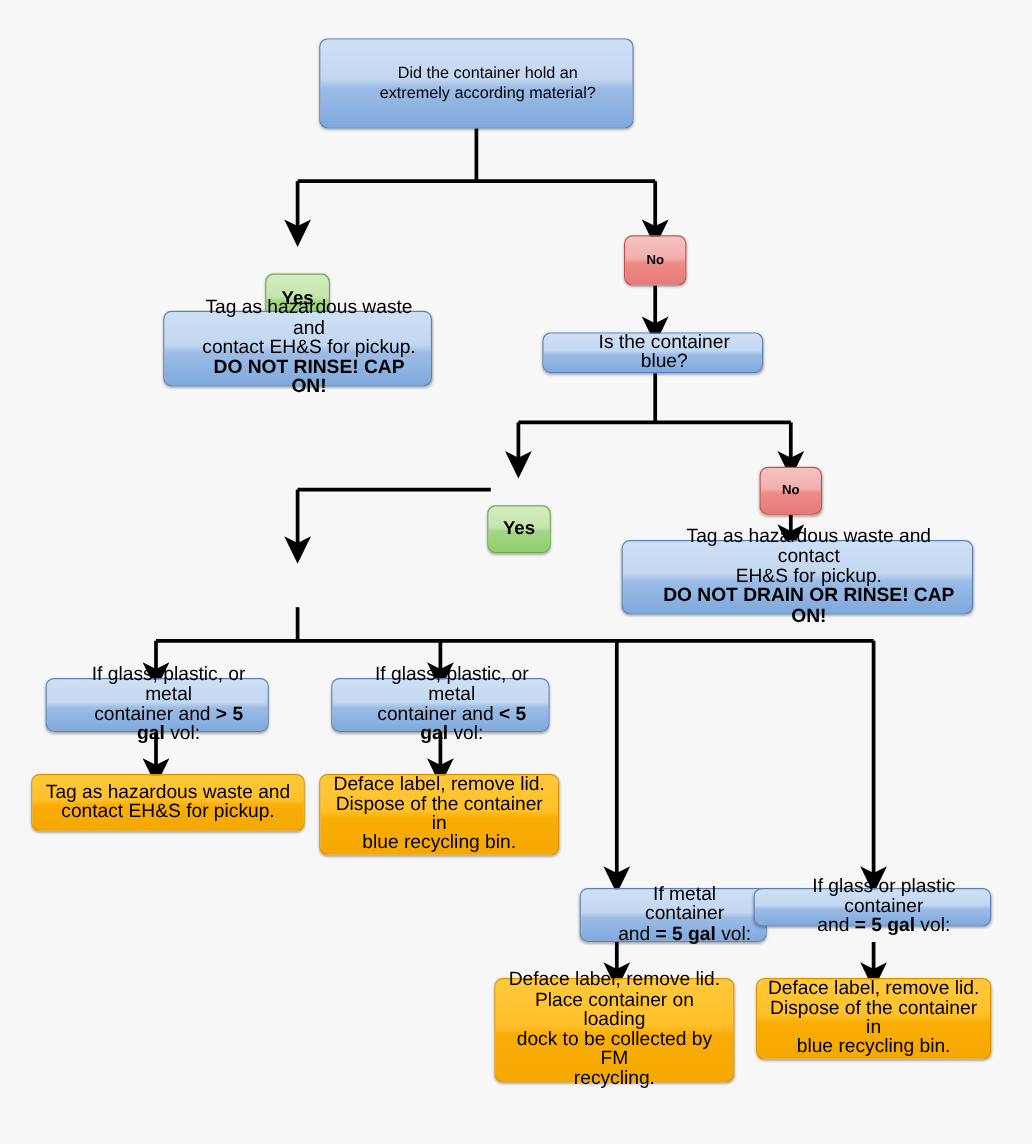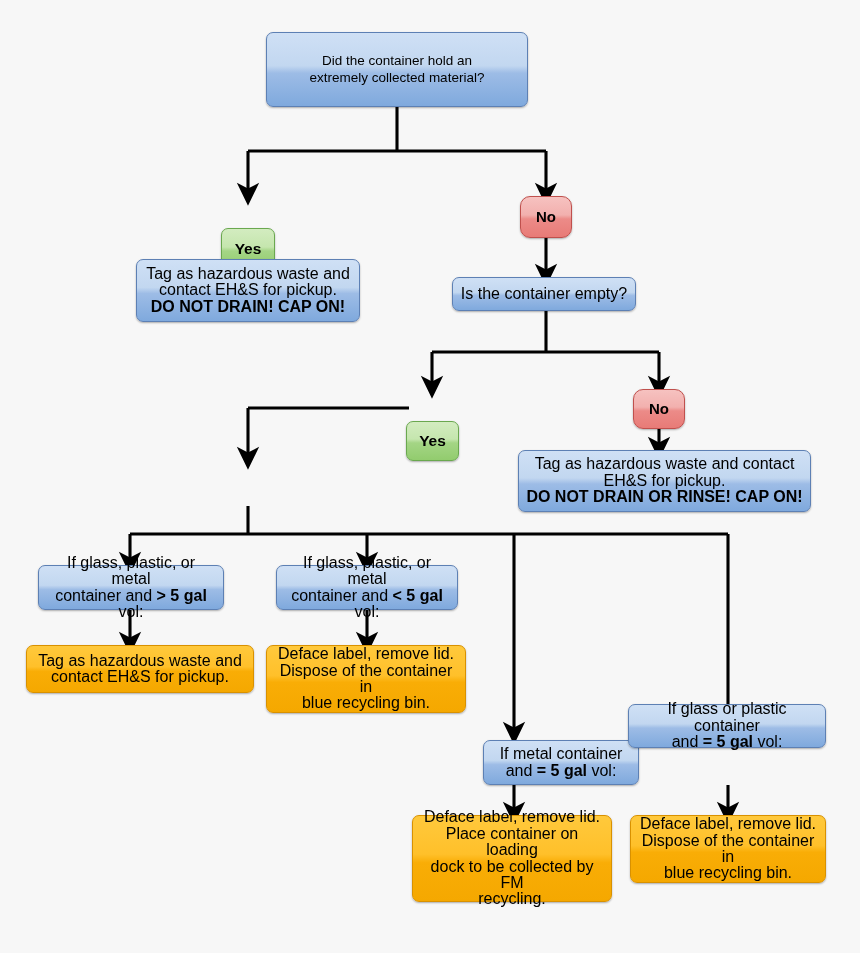--- a/index.html
+++ b/index.html
@@ -40,38 +40,38 @@
     padding: 4px 7px;
     border: 1px solid #5a7fb5;
     box-shadow: 0 1px 2px rgba(0,0,0,0.30);
     z-index: 3;
   }
   .node .txt { width: 100%; }
   .node b { font-weight: bold; }
   .blue {
     background: linear-gradient(to bottom, #cfe0f5 0%, #c2d7f0 45%, #9dbce6 55%, #7fa9dd 100%);
     border-color: #5d80b4;
+    padding-left: 26px;
   }
   .orange {
     background: linear-gradient(to bottom, #ffc93c 0%, #ffc02a 45%, #f9ad06 55%, #f5a800 100%);
     border-color: #d99100;
   }
   .green {
     background: linear-gradient(to bottom, #d3ecc0 0%, #c5e6ae 45%, #a4d585 55%, #92cc6e 100%);
     border-color: #6aa84f;
     font-weight: bold;
     font-size: 15.5px;
     margin-top: 32px;
   }
   .red {
     background: linear-gradient(to bottom, #f6c2c0 0%, #f2b0ae 45%, #ec8b88 55%, #e87b77 100%);
     border-color: #c0504d;
     font-weight: bold;
-    font-size: 15px;
-    border-radius: 10px;
+    font-size: 11px;
   }
   .bigblue { font-size: 13.5px; }
 </style>
 </head>
 <body>
 
 <div id="chart">
 
   <svg class="edges" viewBox="0 0 860 953" xmlns="http://www.w3.org/2000/svg">
     <defs>
@@ -110,41 +110,41 @@
       <path d="M130,610 L130,643" marker-end="url(#ah)"></path>
       <path d="M367,610 L367,643" marker-end="url(#ah)"></path>
       <path d="M514,785 L514,813" marker-end="url(#ah)"></path>
       <path d="M728,785 L728,813" marker-end="url(#ah)"></path>
     </g>
   </svg>
 
   <div class="node blue bigblue" style="left:266px; top:32px; width:262px; height:75px;">
     <div class="txt">
       <span>Did the container hold an</span><br>
-      <span>extremely collected material?</span>
+      <span>extremely according material?</span>
     </div>
   </div>
 
   <div class="node green" style="left:221px; top:196px; width:54px; height:42px;">
     <span class="txt">Yes</span>
   </div>
   <div class="node red" style="left:520px; top:196px; width:52px; height:42px;">
     <span class="txt">No</span>
   </div>
 
   <div class="node blue" style="left:136px; top:259px; width:224px; height:63px;">
     <div class="txt">
       <span>Tag as hazardous waste and</span><br>
       <span>contact EH&amp;S for pickup.</span><br>
-      <b>DO NOT DRAIN! CAP ON!</b>
+      <b>DO NOT RINSE! CAP ON!</b>
     </div>
   </div>
 
   <div class="node blue" style="left:452px; top:277px; width:184px; height:34px;">
-    <span class="txt">Is the container empty?</span>
+    <span class="txt">Is the container blue?</span>
   </div>
 
   <div class="node green" style="left:406px; top:389px; width:53px; height:40px;">
     <span class="txt">Yes</span>
   </div>
   <div class="node red" style="left:633px; top:389px; width:52px; height:40px;">
     <span class="txt">No</span>
   </div>
 
 
@@ -185,21 +185,21 @@
     </div>
   </div>
 
   <div class="node blue" style="left:435px; top:740px; width:156px; height:45px;margin-left:48px;">
     <div class="txt">
       <span>If metal container</span><br>
       <span>and </span><b>= 5 gal</b><span> vol:</span>
     </div>
   </div>
 
-  <div class="node blue" style="left:628px; top:704px; width:198px; height:44px;align-items:center;">
+  <div class="node blue" style="left:628px; top:740px; width:198px; height:32px;align-items:center;">
     <div class="txt">
       <span>If glass or plastic container</span><br>
       <span>and </span><b>= 5 gal</b><span> vol:</span>
     </div>
   </div>
 
   <div class="node orange" style="left:412px; top:815px; width:200px; height:87px;">
     <div class="txt">
       <span>Deface label, remove lid.</span><br>
       <span>Place container on loading</span><br>

